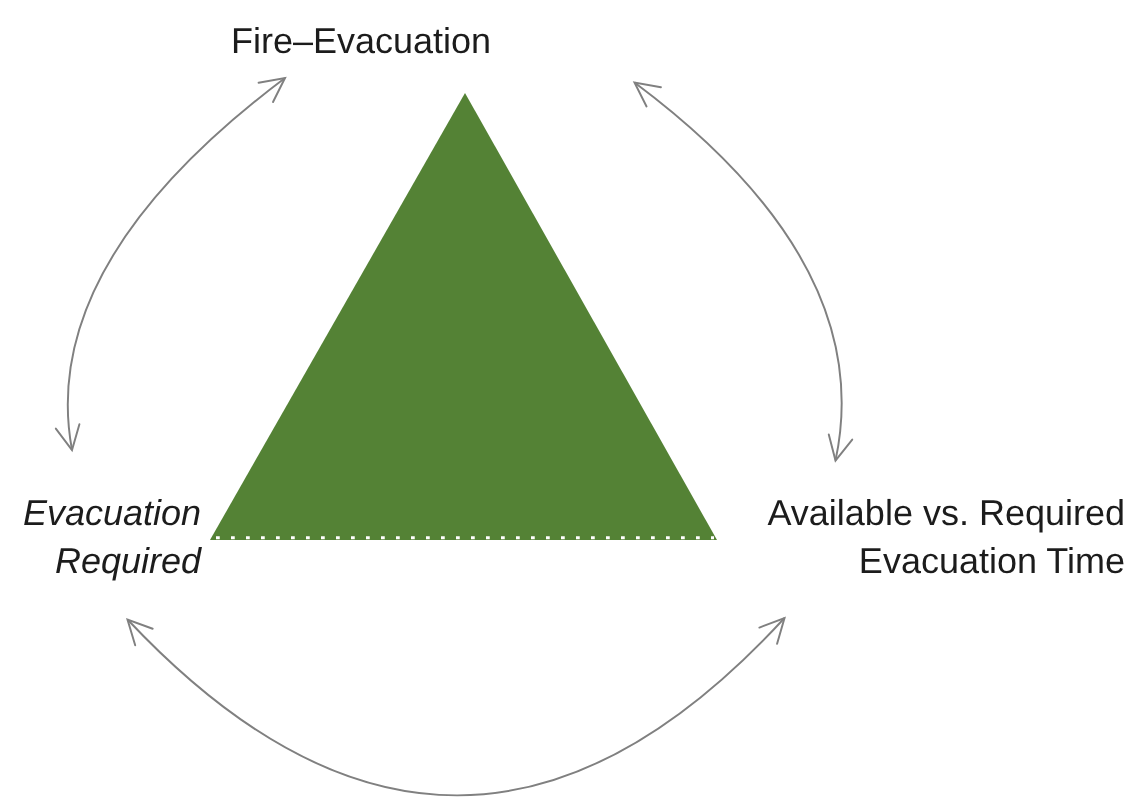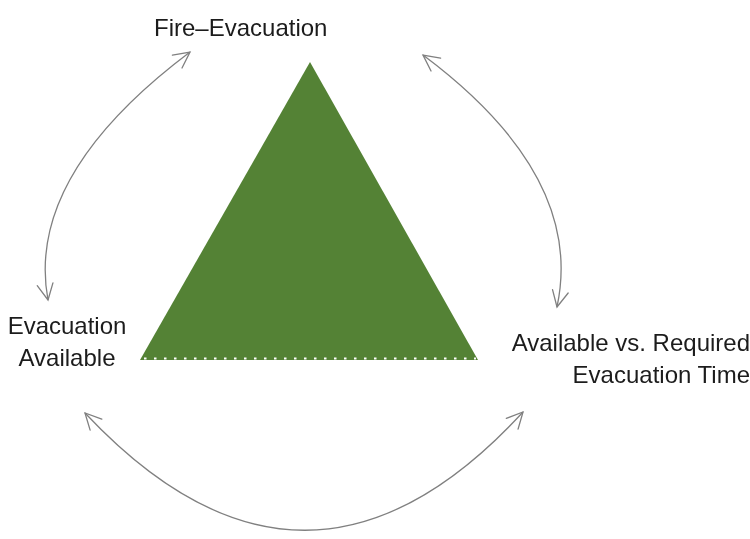--- a/index.html
+++ b/index.html
@@ -32,23 +32,24 @@
   .node-label .line { display: block; }
   .label-top {
     left: 154px;
     top: 1px;
     width: 300px;
     text-align: left;
     margin-top: 11px;
   }
   .label-bottom-left {
     left: 0px;
-    top: 310px;
+    top: 327px;
     width: 134px;
-    text-align: center;
+    text-align: right;
+    font-style: italic;
   }
   .label-bottom-right {
     left: 496px;
     top: 327px;
     width: 254px;
     text-align: right;
   }
 </style>
 </head>
 <body>
@@ -72,21 +73,21 @@
 
     <path d="M 85 413 Q 306 648 523 412" fill="none" stroke-width="1.3" marker-start="url(#openArrow)" marker-end="url(#openArrow)" stroke="#808080"></path>
   </svg>
 
   <div class="node-label label-top">
     <span class="line">Fire–Evacuation</span>
   </div>
 
   <div class="node-label label-bottom-left">
     <span class="line">Evacuation</span>
-    <span class="line">Available</span>
+    <span class="line">Required</span>
   </div>
 
   <div class="node-label label-bottom-right">
     <span class="line">Available vs. Required</span>
     <span class="line">Evacuation Time</span>
   </div>
 
 </div>
 
 </body></html>

